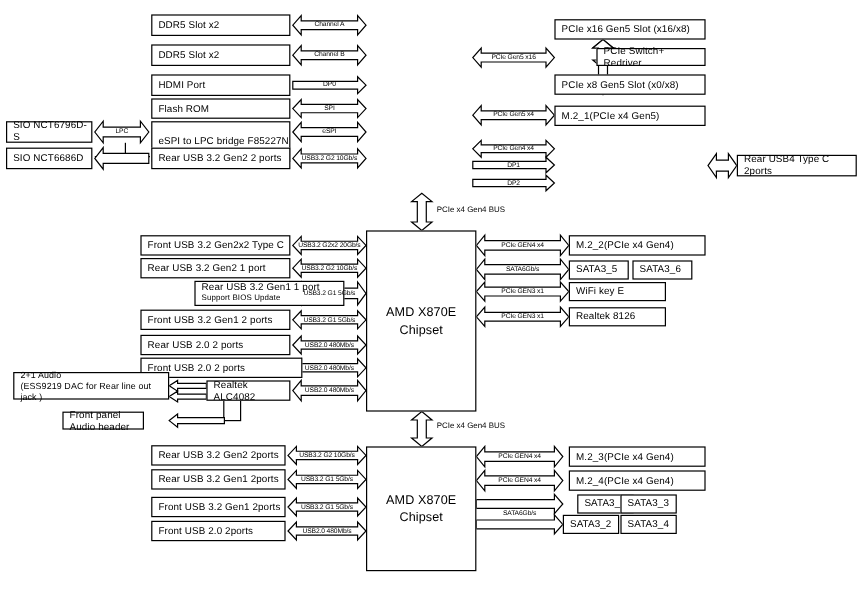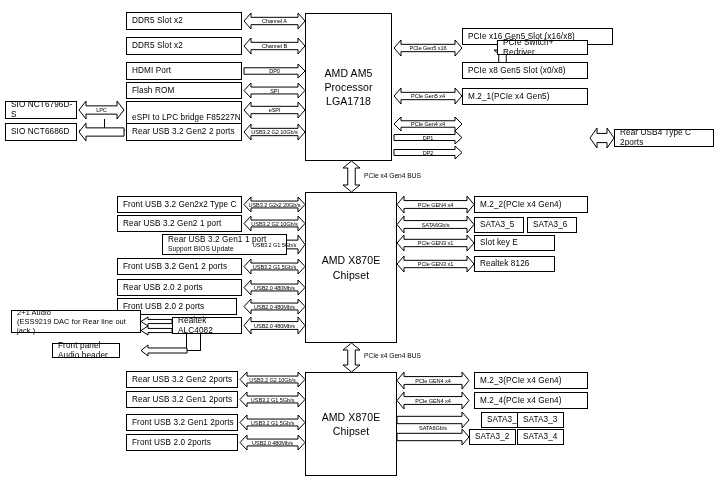--- a/index.html
+++ b/index.html
@@ -39,61 +39,58 @@
   .vlab{
     position:absolute;z-index:8;font-size:6.4px;white-space:nowrap;color:#000;
   }
   .ln{position:absolute;background:#000;z-index:2;}
 </style>
 </head>
 <body>
 
 <div id="stage">
 
-  <div class="bx center big" style="left:305px;top:13px;width:87px;height:148px;">AMD AM5
-Processor
-LGA1718</div>
 
   <div class="bx" style="left:126px;top:12px;width:116px;height:18px;">DDR5 Slot x2</div>
   <div class="bx" style="left:126px;top:37px;width:116px;height:18px;">DDR5 Slot x2</div>
   <div class="bx" style="left:126px;top:62px;width:116px;height:18px;">HDMI Port</div>
   <div class="bx" style="left:126px;top:82px;width:116px;height:17px;">Flash ROM</div>
   <div class="bx" style="left:126px;top:101px;width:116px;height:34px;">eSPI to LPC bridge F85227N</div>
   <div class="bx" style="left:126px;top:123px;width:116px;height:18px;">Rear USB 3.2 Gen2 2 ports</div>
 
   <div class="bx" style="left:5px;top:101px;width:72px;height:18px;">SIO NCT6796D-S</div>
   <div class="bx" style="left:5px;top:123px;width:72px;height:18px;">SIO NCT6686D</div>
 
-  <div class="bx" style="left:462px;top:28px;width:151px;height:17px;">PCIe x16 Gen5 Slot  (x16/x8)</div>
+  <div class="bx" style="left:462px;top:16px;width:126px;height:17px;">PCIe x16 Gen5 Slot  (x16/x8)</div>
   <div class="bx" style="left:497px;top:40px;width:91px;height:15px;">PCIe Switch+ Redriver</div>
   <div class="bx" style="left:462px;top:62px;width:126px;height:17px;">PCIe x8 Gen5 Slot  (x0/x8)</div>
   <div class="bx" style="left:462px;top:88px;width:126px;height:17px;">M.2_1(PCIe x4 Gen5)</div>
   <div class="bx" style="left:614px;top:129px;width:100px;height:18px;">Rear USB4 Type C 2ports</div>
 
   <div class="bx center big" style="left:305px;top:192px;width:92px;height:151px;">AMD X870E Chipset</div>
 
   <div class="bx" style="left:117px;top:196px;width:125px;height:17px;">Front USB 3.2 Gen2x2 Type C</div>
   <div class="bx" style="left:117px;top:215px;width:125px;height:17px;">Rear USB 3.2 Gen2 1 port</div>
   <div class="bx sub" style="left:117px;top:234px;width:125px;height:21px;padding-left:5px;">
     <span>Rear USB 3.2 Gen1 1 port</span>
     <span class="l2">Support BIOS Update</span>
   </div>
   <div class="bx" style="left:117px;top:258px;width:125px;height:17px;">Front USB 3.2 Gen1  2 ports</div>
   <div class="bx" style="left:117px;top:279px;width:125px;height:17px;">Rear USB 2.0 2 ports</div>
-  <div class="bx" style="left:117px;top:298px;width:120px;height:17px;">Front USB 2.0 2 ports</div>
+  <div class="bx" style="left:117px;top:298px;width:135px;height:17px;">Front USB 2.0 2 ports</div>
 
   <div class="bx" style="left:172px;top:317px;width:70px;height:17px;">Realtek ALC4082</div>
   <div class="bx" style="left:11px;top:310px;width:130px;height:23px;font-size:7.4px;">2+1 Audio
 (ESS9219 DAC for Rear line out jack )</div>
   <div class="bx" style="left:52px;top:343px;width:68px;height:15px;">Front panel Audio header</div>
 
   <div class="bx" style="left:474px;top:196px;width:114px;height:17px;">M.2_2(PCIe x4 Gen4)</div>
   <div class="bx" style="left:474px;top:217px;width:50px;height:16px;">SATA3_5</div>
   <div class="bx" style="left:527px;top:217px;width:50px;height:16px;">SATA3_6</div>
-  <div class="bx" style="left:474px;top:235px;width:81px;height:16px;">Slot key E</div>
+  <div class="bx" style="left:474px;top:235px;width:81px;height:16px;">WiFi key E</div>
   <div class="bx" style="left:474px;top:256px;width:81px;height:16px;">Realtek 8126</div>
 
   <div class="bx center big" style="left:305px;top:372px;width:92px;height:104px;">AMD X870E Chipset</div>
 
   <div class="bx" style="left:126px;top:371px;width:112px;height:17px;">Rear USB 3.2 Gen2 2ports</div>
   <div class="bx" style="left:126px;top:391px;width:112px;height:17px;">Rear USB 3.2 Gen1  2ports</div>
   <div class="bx" style="left:126px;top:414px;width:112px;height:17px;">Front USB 3.2 Gen1  2ports</div>
   <div class="bx" style="left:126px;top:434px;width:112px;height:17px;">Front USB 2.0 2ports</div>
 
   <div class="bx" style="left:474px;top:372px;width:114px;height:17px;">M.2_3(PCIe x4 Gen4)</div>

